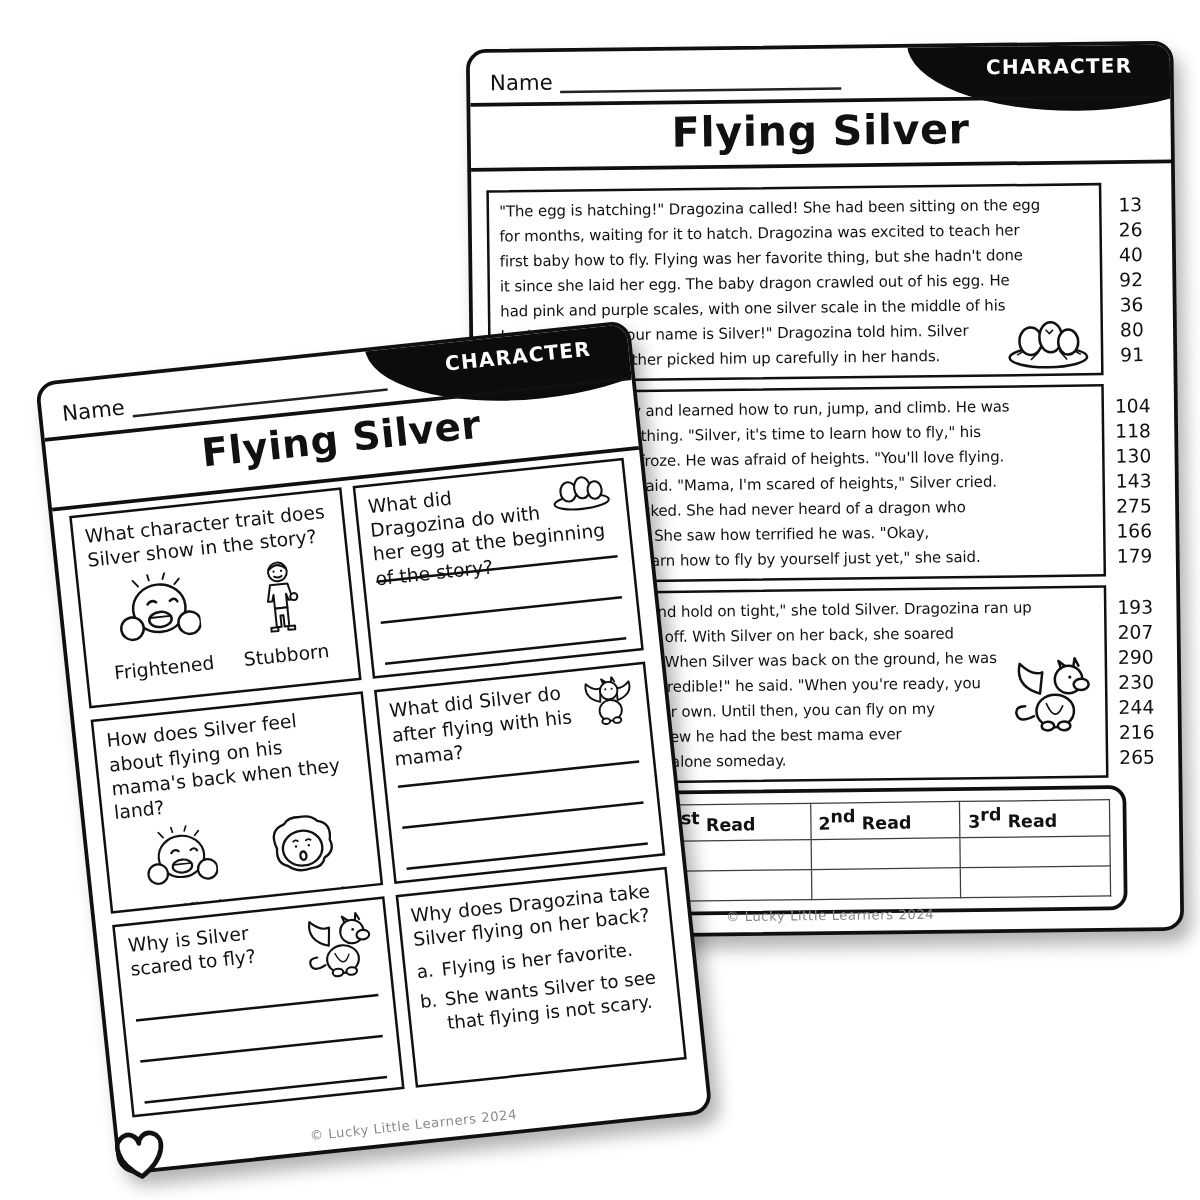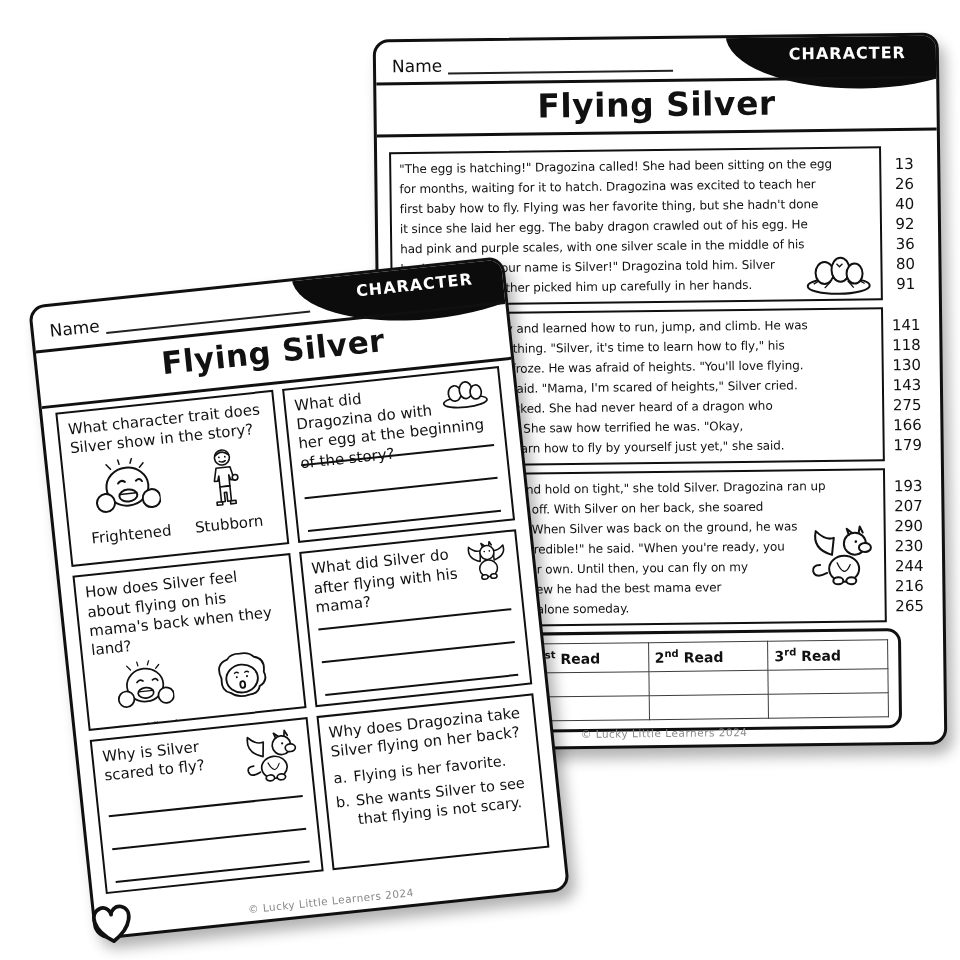--- a/index.html
+++ b/index.html
@@ -36,21 +36,21 @@
   .para-box{flex:1;border:2.5px solid #101010;padding:5px 8px 5px 8px;overflow:hidden;position:relative;background:#fff;}
   .para-lines > div{font-size:12px;line-height:20px;white-space:nowrap;letter-spacing:-0.1px;}
   .para-counts{width:46px;text-align:center;font-size:15px;line-height:20px;padding-top:8px;flex:none;}
   .para-icon{position:absolute;}
 
   
   .fluency{position:absolute;left:12px;top:592px;width:500px;height:94px;border:3px solid #101010;border-radius:14px;background:#fff;}
   .fluency table{position:absolute;left:10px;right:10px;top:8px;bottom:8px;width:480px;height:78px;border-collapse:collapse;table-layout:fixed;}
   .fluency th,.fluency td{border:1.5px solid #3d3d3d;font-size:14px;font-weight:700;text-align:left;padding:2px 6px;}
   .fluency th{height:24px;}
-  .fluency sup{font-size:10px;}
+  .fluency sup{font-size:14px;}
 
   .footer{position:absolute;left:0;right:0;bottom:6px;text-align:center;font-size:10.5px;color:#8a8a8a;letter-spacing:0.5px;}
 
   
   .qgrid{position:absolute;left:13px;right:13px;top:106px;bottom:42px;display:grid;
          grid-template-columns:1fr 1fr;grid-template-rows:1fr 1fr 1fr;gap:9px;}
   .qbox{border:2.5px solid #101010;padding:7px 9px;position:relative;overflow:hidden;background:#fff;}
   .qtext{font-size:15px;line-height:1.28;}
   .float-icon{float:right;margin:0 0 2px 5px;}
   .choice-row{display:flex;justify-content:space-around;align-items:flex-end;margin-top:6px;}
@@ -118,21 +118,21 @@
               <div>Silver grew quickly and learned how to run, jump, and climb. He was</div>
               <div>now ready for one thing. "Silver, it's time to learn how to fly," his</div>
               <div>mama said. Silver froze. He was afraid of heights. "You'll love flying.</div>
               <div>It's the best!" she said. "Mama, I'm scared of heights," Silver cried.</div>
               <div>Dragozina was shocked. She had never heard of a dragon who</div>
               <div>was afraid of flying! She saw how terrified he was. "Okay,</div>
               <div>you don't have to learn how to fly by yourself just yet," she said.</div>
             </div>
         </div>
         <div class="para-counts">
-            <div>141</div>
+            <div>104</div>
             <div>118</div>
             <div>130</div>
             <div>143</div>
             <div>275</div>
             <div>166</div>
             <div>179</div>
           </div>
       </div>
       <div class="para-row">
         <div class="para-box">

